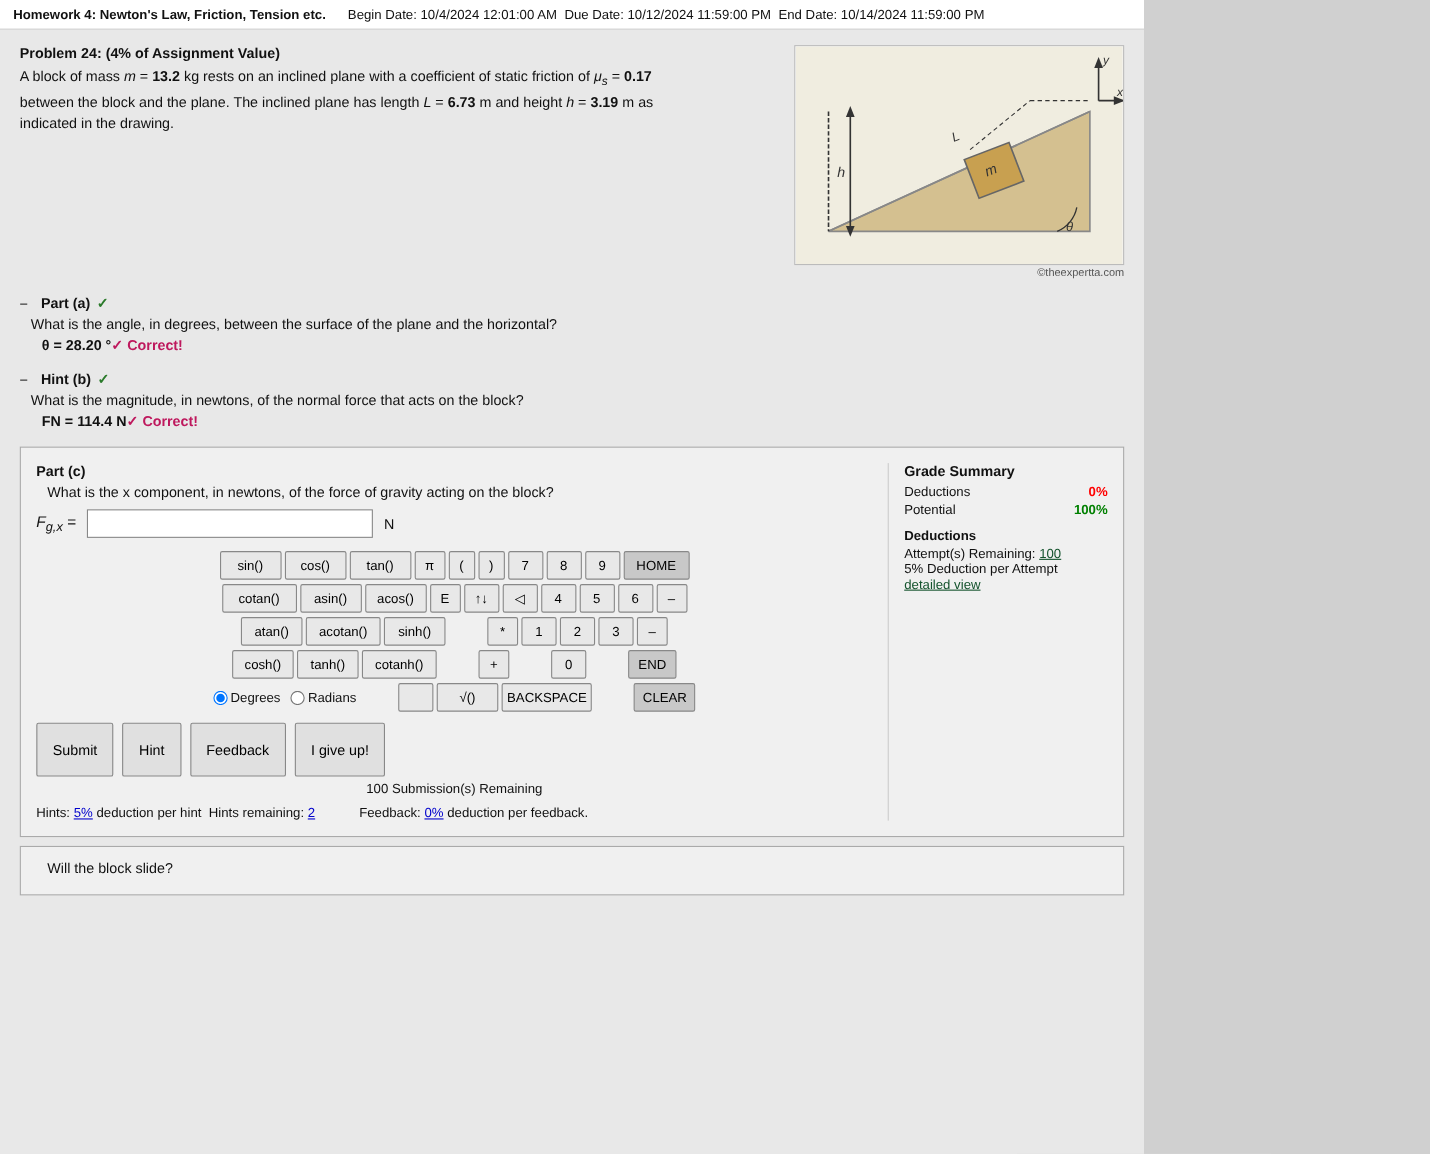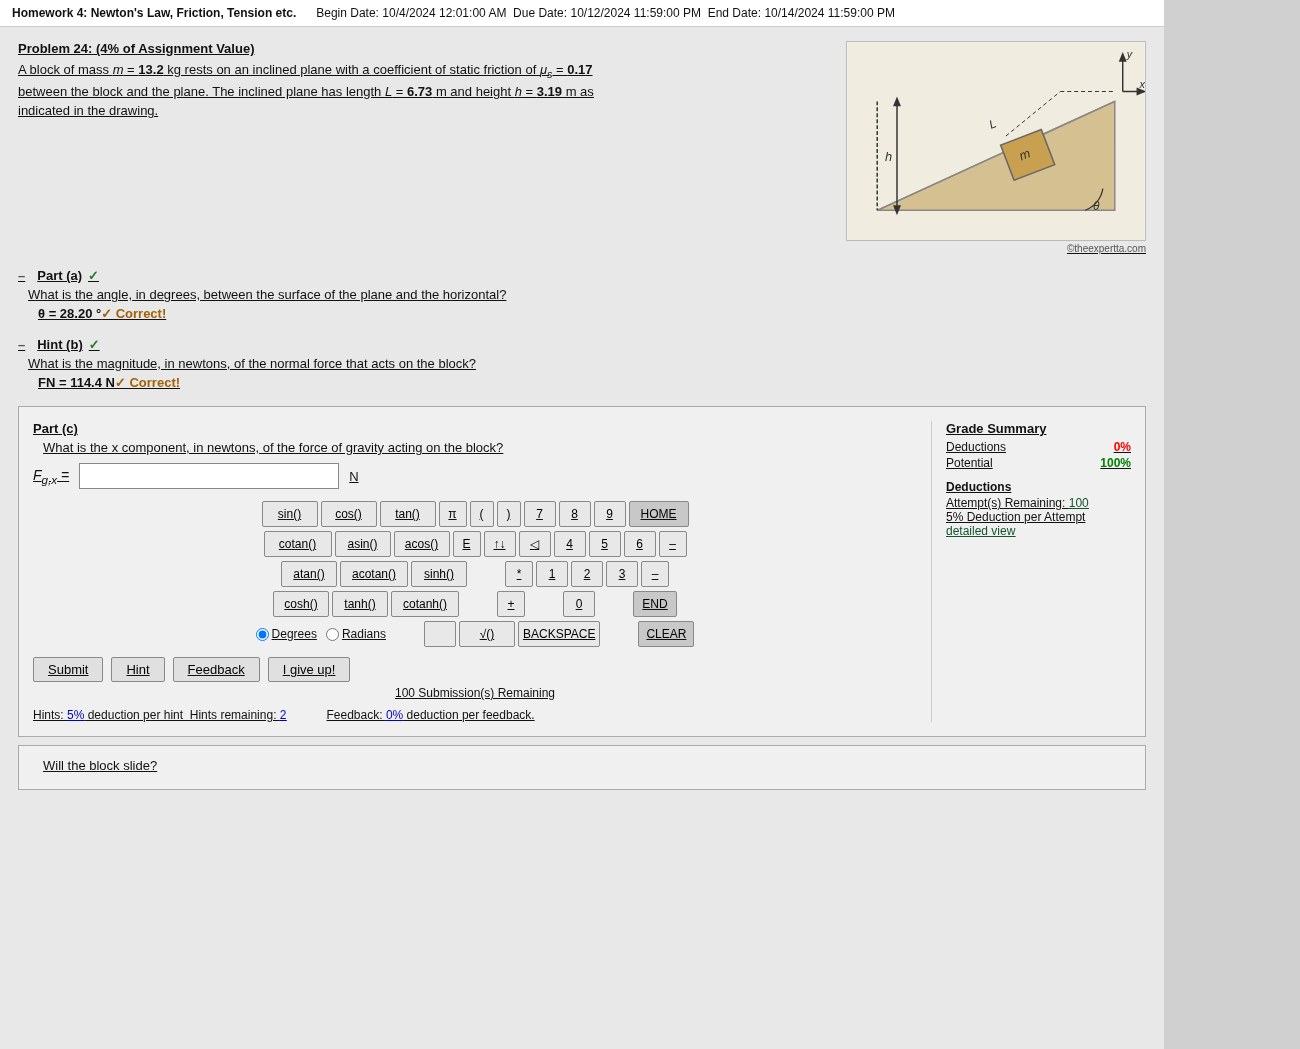--- a/index.html
+++ b/index.html
@@ -6,21 +6,21 @@
     body {
       font-family: Arial, sans-serif;
       font-size: 13px;
       background: #d0d0d0;
       color: #111;
       width: 1300px;
       min-height: 1049px;
     }
     .page {
       background: #e8e8e8;
-      width: 1164px;
+      width: 1040px;
       min-height: 1049px;
       display: flex;
       flex-direction: column;
     }
     
     .header {
       background: #fff;
       border-bottom: 1px solid #ccc;
       padding: 6px 12px;
       font-size: 12px;
@@ -29,21 +29,20 @@
       flex-wrap: wrap;
       align-items: center;
     }
     .header-title { font-weight: bold; }
     .header-dates { color: #111; }
 
     
     .main-content {
       padding: 14px 18px;
       flex: 1;
-      text-decoration: underline;
     }
 
     
     .problem-header {
       font-weight: bold;
       margin-bottom: 4px;
       font-size: 13px;
     }
     .problem-text {
       font-size: 13px;
@@ -99,21 +98,21 @@
       margin-bottom: 4px;
     }
     .part-answer {
       margin-left: 20px;
       font-size: 13px;
       font-weight: bold;
       display: flex;
       align-items: center;
       gap: 0;
     }
-    .correct-label { color: #a16207; font-weight: bold; }
+    .correct-label { color: #be185d; font-weight: bold; }
 
     
     .part-c-box {
       border: 1px solid #aaa;
       background: #f0f0f0;
       padding: 14px;
       margin-bottom: 0;
       position: relative;
     }
     .part-c-inner {
@@ -195,21 +194,21 @@
 
     
     .bottom-buttons {
       display: flex;
       gap: 8px;
       align-items: center;
       margin-top: 10px;
       flex-wrap: wrap;
     }
     .action-btn {
-      padding: 4px 14px;
+      padding: 16px 14px;
       border: 1px solid #888;
       background: #e0e0e0;
       font-size: 13px;
       cursor: pointer;
       border-radius: 2px;
     }
 
     .submissions-remaining {
       font-size: 12px;
       text-align: center;

